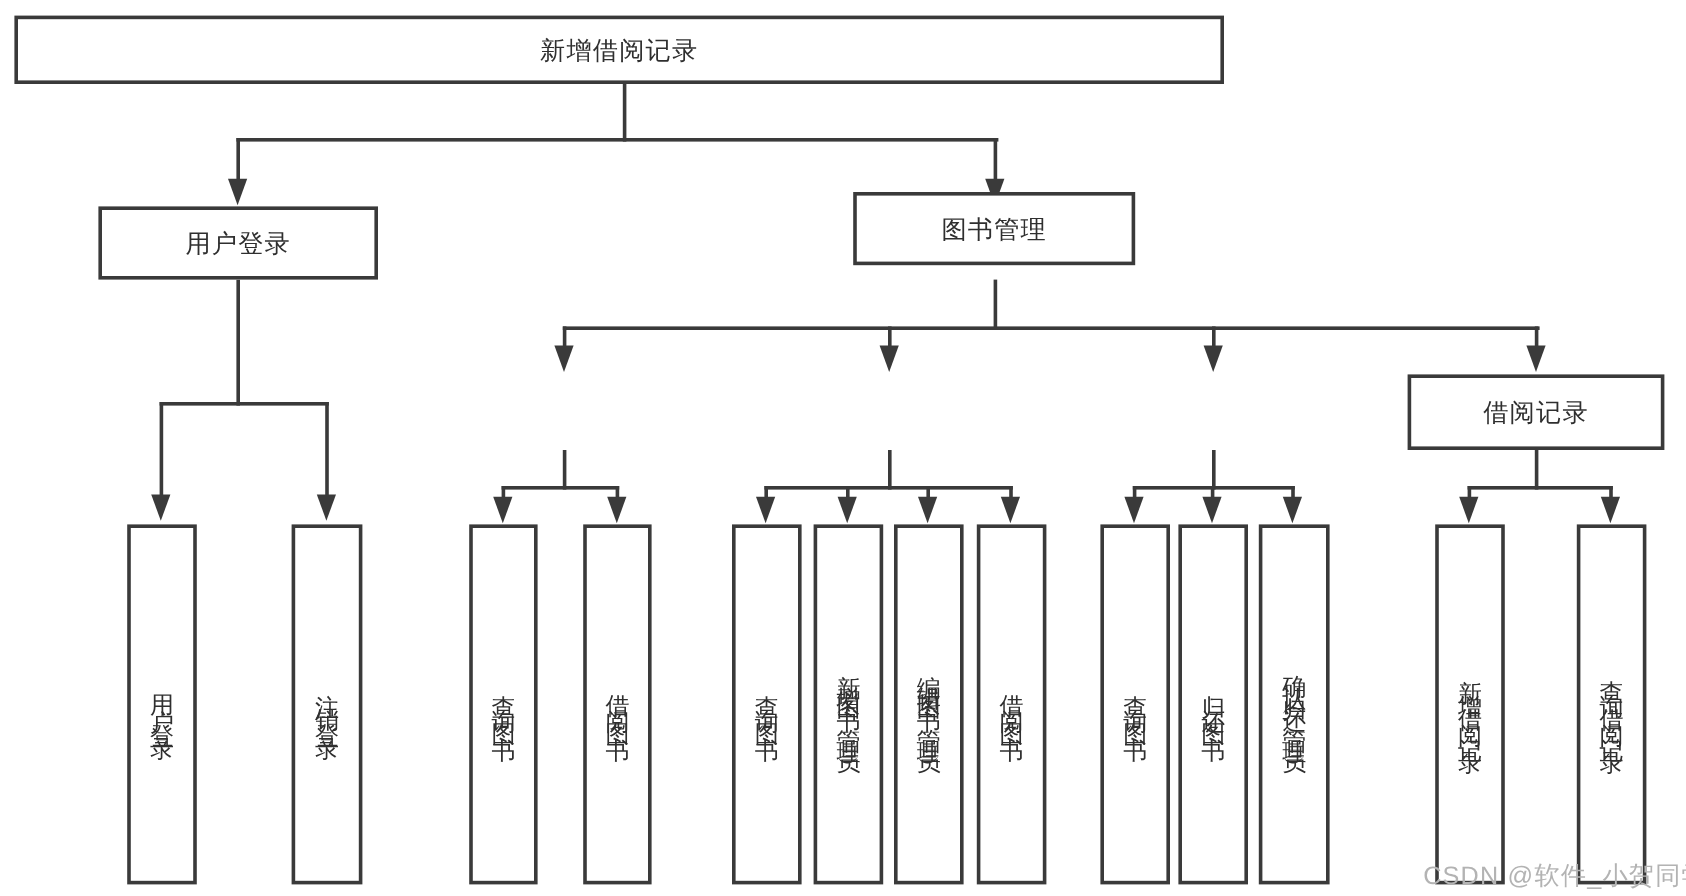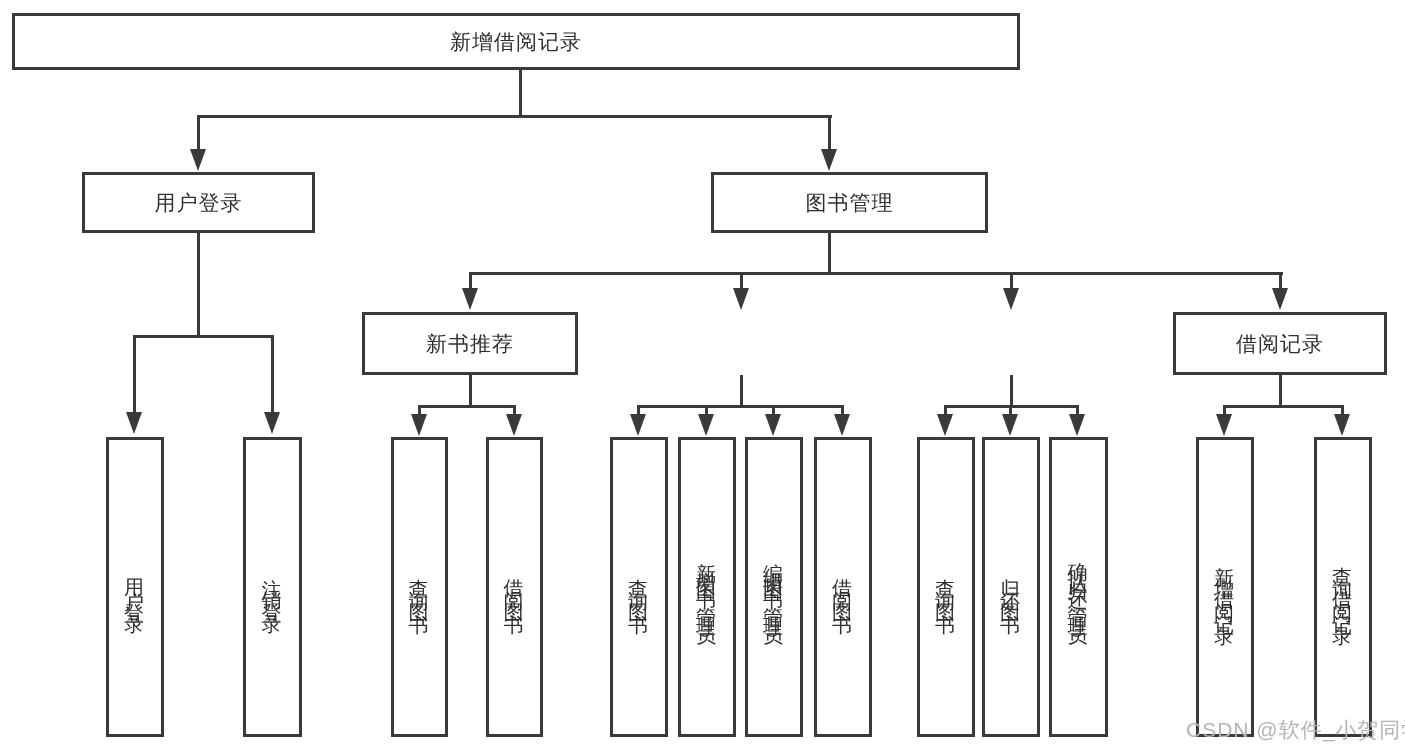--- a/index.html
+++ b/index.html
@@ -67,21 +67,21 @@
   <div class="line" style="left:519px;top:68px;width:3px;height:50px;"></div>
   <div class="line" style="left:197px;top:115px;width:635px;height:3px;"></div>
   <div class="line" style="left:197px;top:115px;width:3px;height:36px;"></div>
   <div class="ah" style="left:190px;top:149px;"></div>
   <div class="line" style="left:828px;top:115px;width:3px;height:36px;"></div>
   <div class="ah" style="left:821px;top:149px;"></div>
 
   <div class="hbox" style="left:82px;top:172px;width:233px;height:61px;">
     <span>用户登录</span>
   </div>
-  <div class="hbox" style="left:711px;top:172px;width:277px;height:61px;">
+  <div class="hbox" style="left:711px;top:160px;width:235px;height:61px;">
     <span>图书管理</span>
   </div>
 
   <div class="line" style="left:197px;top:233px;width:3px;height:105px;"></div>
   <div class="line" style="left:133px;top:335px;width:141px;height:3px;"></div>
   <div class="line" style="left:133px;top:335px;width:3px;height:79px;"></div>
   <div class="ah" style="left:126px;top:412px;"></div>
   <div class="line" style="left:271px;top:335px;width:3px;height:79px;"></div>
   <div class="ah" style="left:264px;top:412px;"></div>
 
@@ -89,23 +89,20 @@
   <div class="line" style="left:469px;top:272px;width:814px;height:3px;"></div>
   <div class="line" style="left:469px;top:272px;width:3px;height:18px;"></div>
   <div class="ah" style="left:462px;top:288px;"></div>
   <div class="line" style="left:740px;top:272px;width:3px;height:18px;"></div>
   <div class="ah" style="left:733px;top:288px;"></div>
   <div class="line" style="left:1010px;top:272px;width:3px;height:18px;"></div>
   <div class="ah" style="left:1003px;top:288px;"></div>
   <div class="line" style="left:1279px;top:272px;width:3px;height:18px;"></div>
   <div class="ah" style="left:1272px;top:288px;"></div>
 
-  <div class="hbox" style="left:362px;top:312px;width:216px;height:63px;">
-    <span>新书推荐</span>
-  </div>
   <div class="hbox" style="left:1173px;top:312px;width:214px;height:63px;">
     <span>借阅记录</span>
   </div>
 
   <div class="line" style="left:469px;top:375px;width:3px;height:33px;"></div>
   <div class="line" style="left:418px;top:405px;width:98px;height:3px;"></div>
   <div class="line" style="left:418px;top:405px;width:3px;height:11px;"></div>
   <div class="ah" style="left:411px;top:414px;"></div>
   <div class="line" style="left:513px;top:405px;width:3px;height:11px;"></div>
   <div class="ah" style="left:506px;top:414px;"></div>

